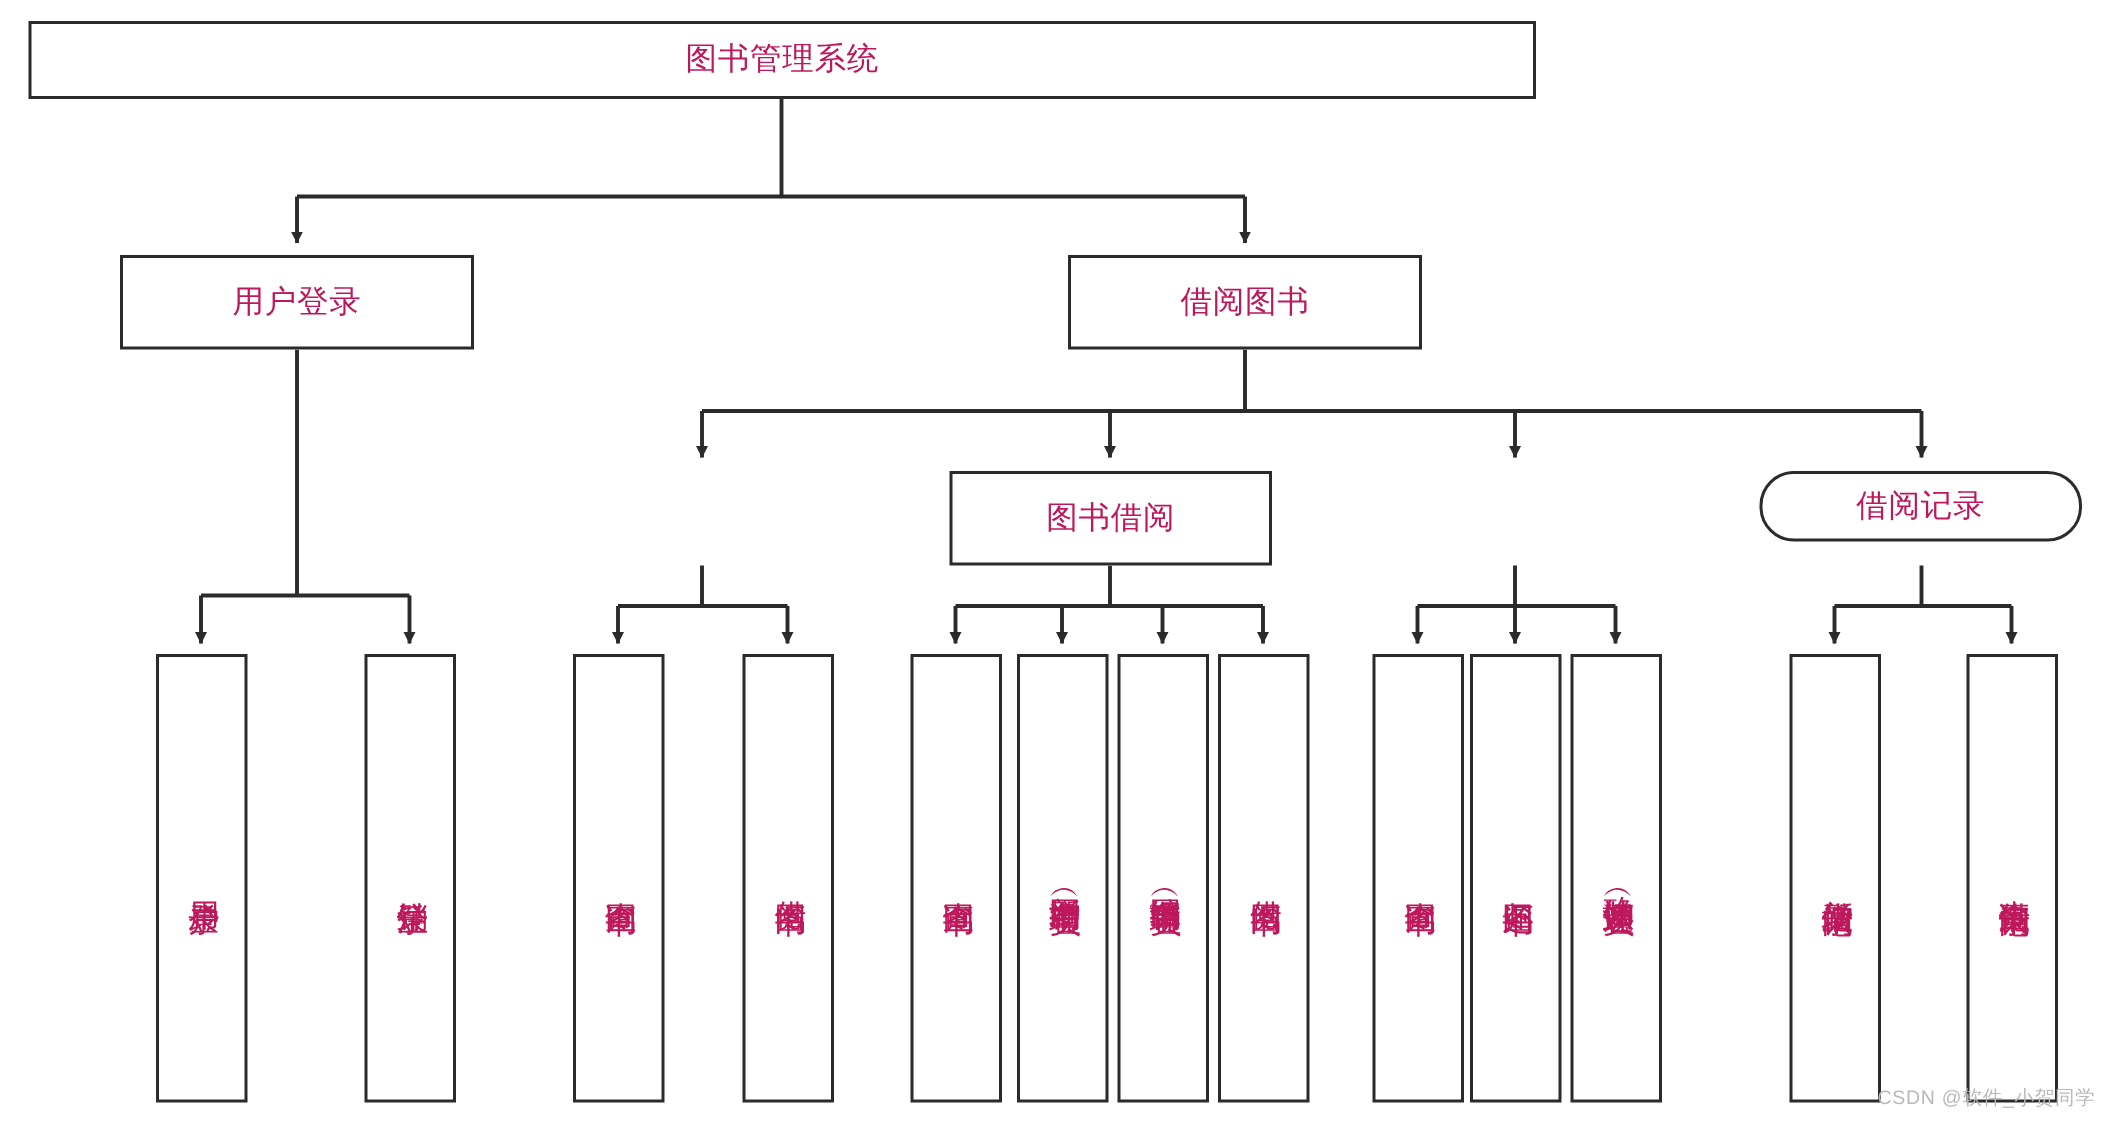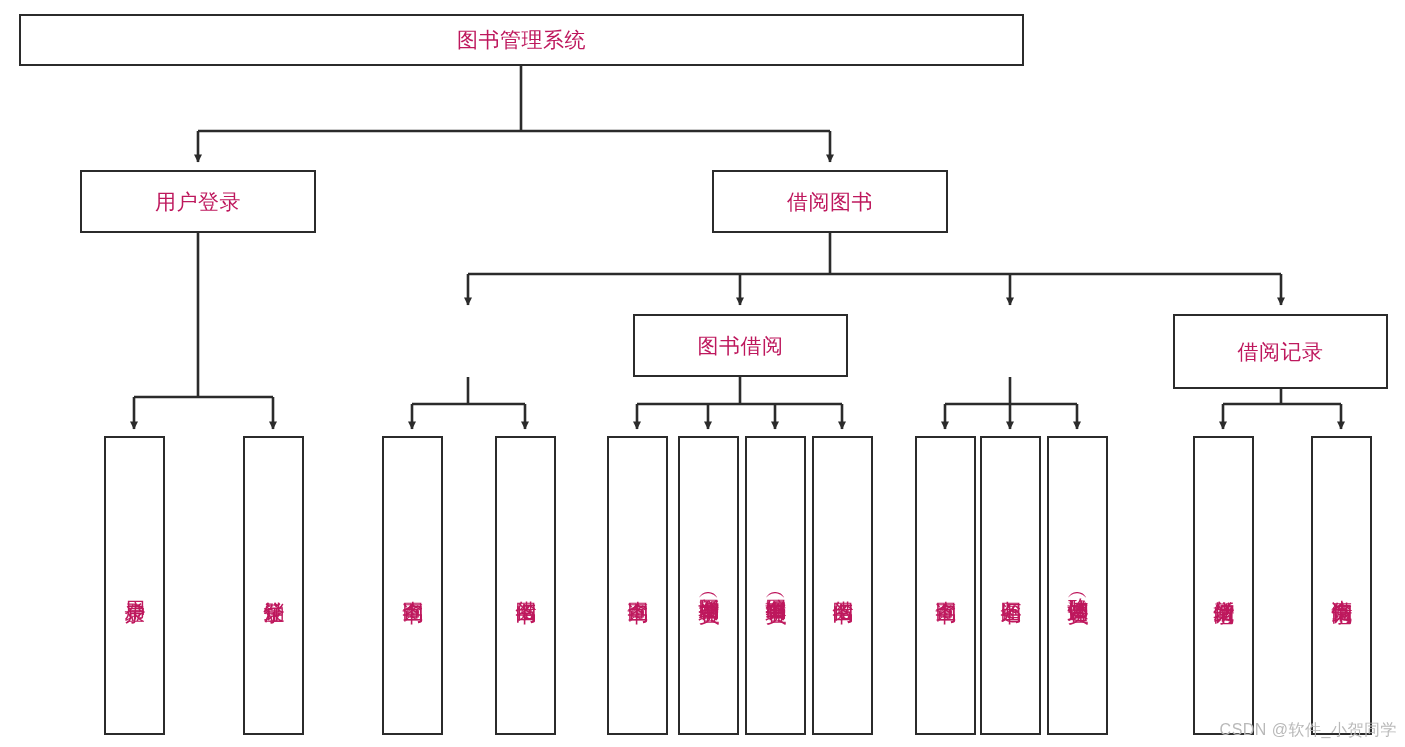--- a/index.html
+++ b/index.html
@@ -56,21 +56,21 @@
     text-align: center;
     white-space: normal;
   }
   .node-label {
     display: block;
   }
   .watermark {
     position: absolute;
     right: 8px;
     bottom: 6px;
-    font-size: 16px;
+    font-size: 13px;
     color: #b9b9b9;
     letter-spacing: 0.5px;
     white-space: nowrap;
   }
 </style>
 </head>
 <body>
 
 <div id="diagram-root">
 
@@ -139,21 +139,21 @@
   <div class="node horizontal" style="left:712px; top:170px; width:236px; height:63px;">
     <span class="node-label">借阅图书</span>
   </div>
 
 
   <div class="node horizontal" style="left:633px; top:314px; width:215px; height:63px;">
     <span class="node-label">图书借阅</span>
   </div>
 
 
-  <div class="node horizontal" style="left:1173px; top:314px; width:215px; height:75px;">
+  <div class="node horizontal" style="left:1173px; top:314px; width:215px; height:47px;border-radius:23px;">
     <span class="node-label">借阅记录</span>
   </div>
 
   <div class="node vertical" style="left:104px; top:436px; width:61px; height:299px;">
     <span class="node-label">用户登录</span>
   </div>
 
   <div class="node vertical" style="left:243px; top:436px; width:61px; height:299px;">
     <span class="node-label">注销登录</span>
   </div>

